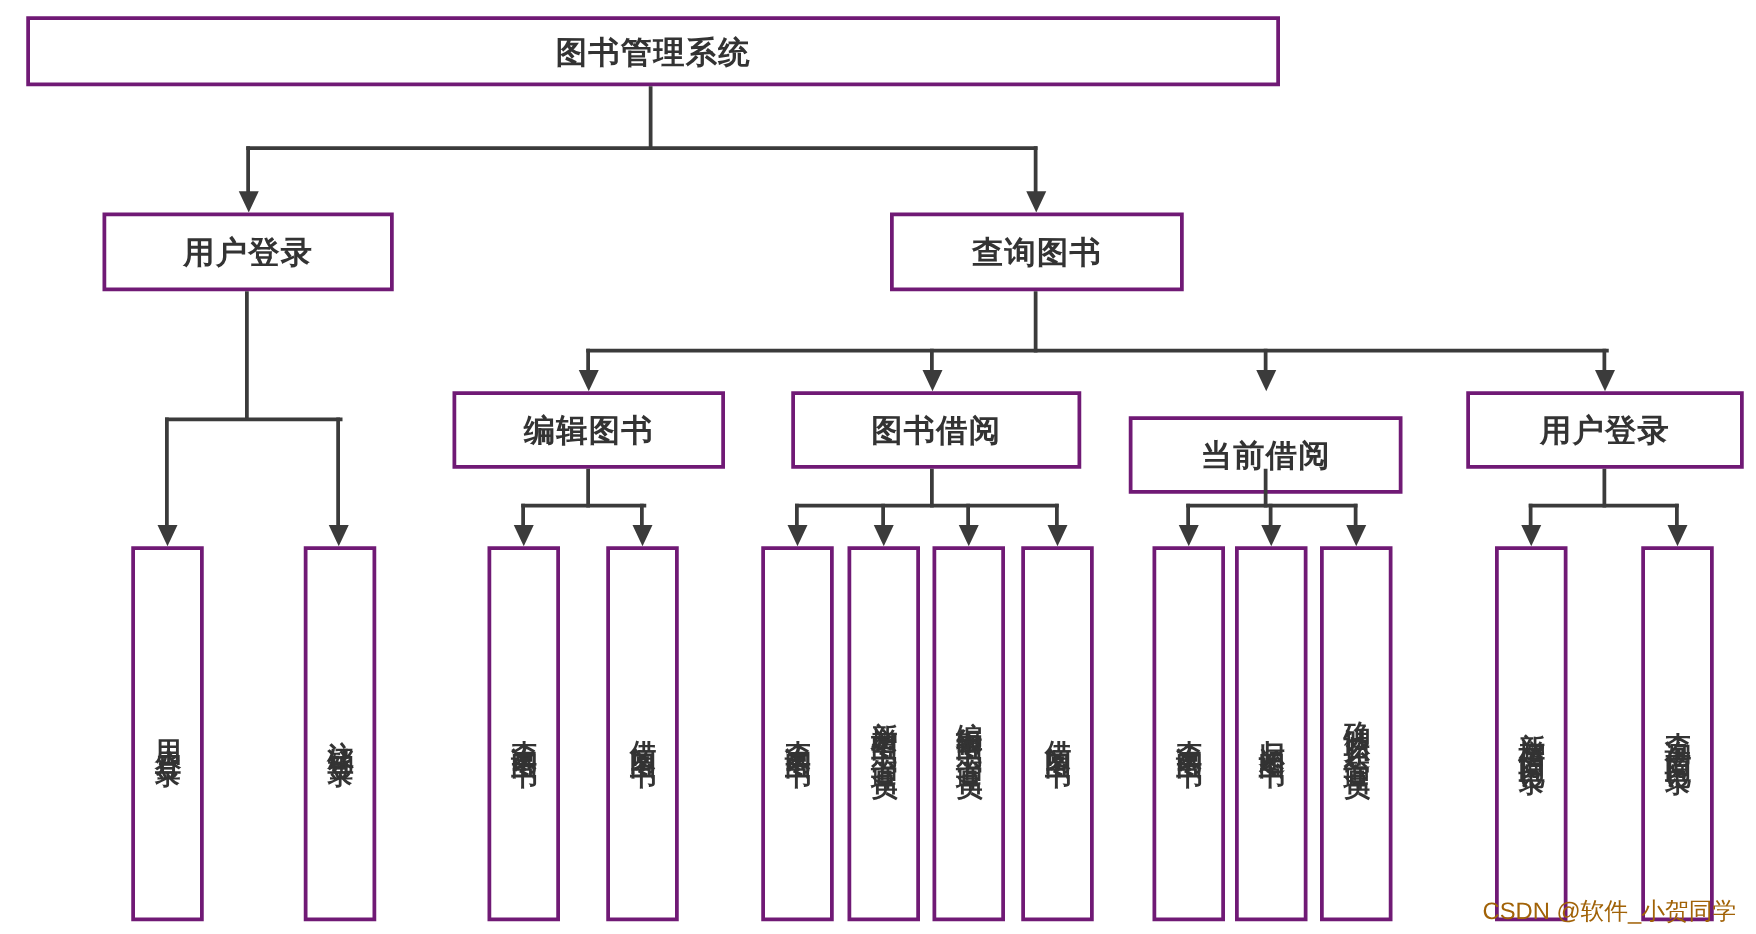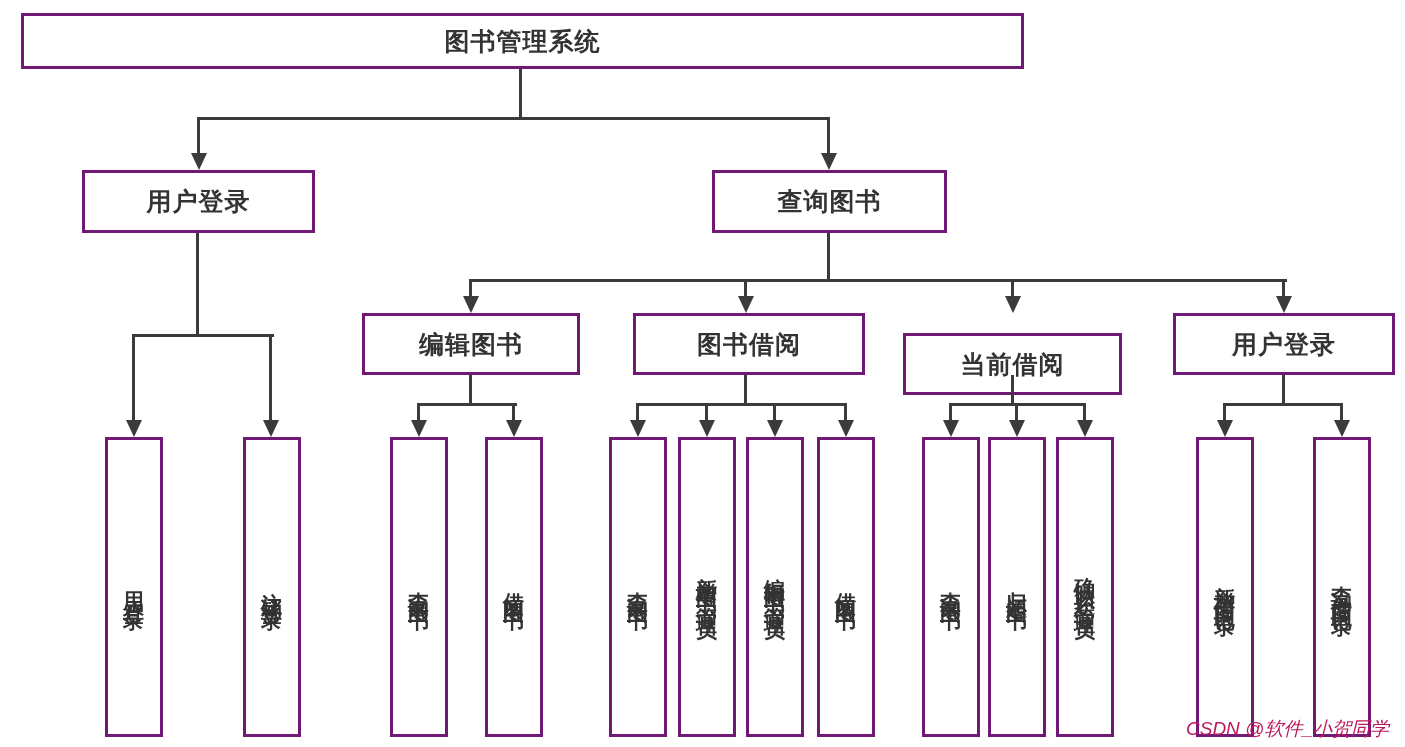--- a/index.html
+++ b/index.html
@@ -35,24 +35,23 @@
   .ah{
     position:absolute;width:0;height:0;
     border-left:8px solid transparent;
     border-right:8px solid transparent;
     border-top:17px solid #3b3b3b;
   }
   .watermark{
     position:absolute;
     left:1186px;top:716px;
     font-size:19px;
-    color:#be185d;
+    color:#a16207;
     white-space:nowrap;
     z-index:10;
-    font-style:italic;
   }
 </style>
 </head>
 <body>
 
 <div id="canvas">
 
   <div class="node h-node" style="left:21px;top:13px;width:1003px;height:56px;">图书管理系统</div>
 
   <div class="vl" style="left:519px;top:69px;height:50px;"></div>

